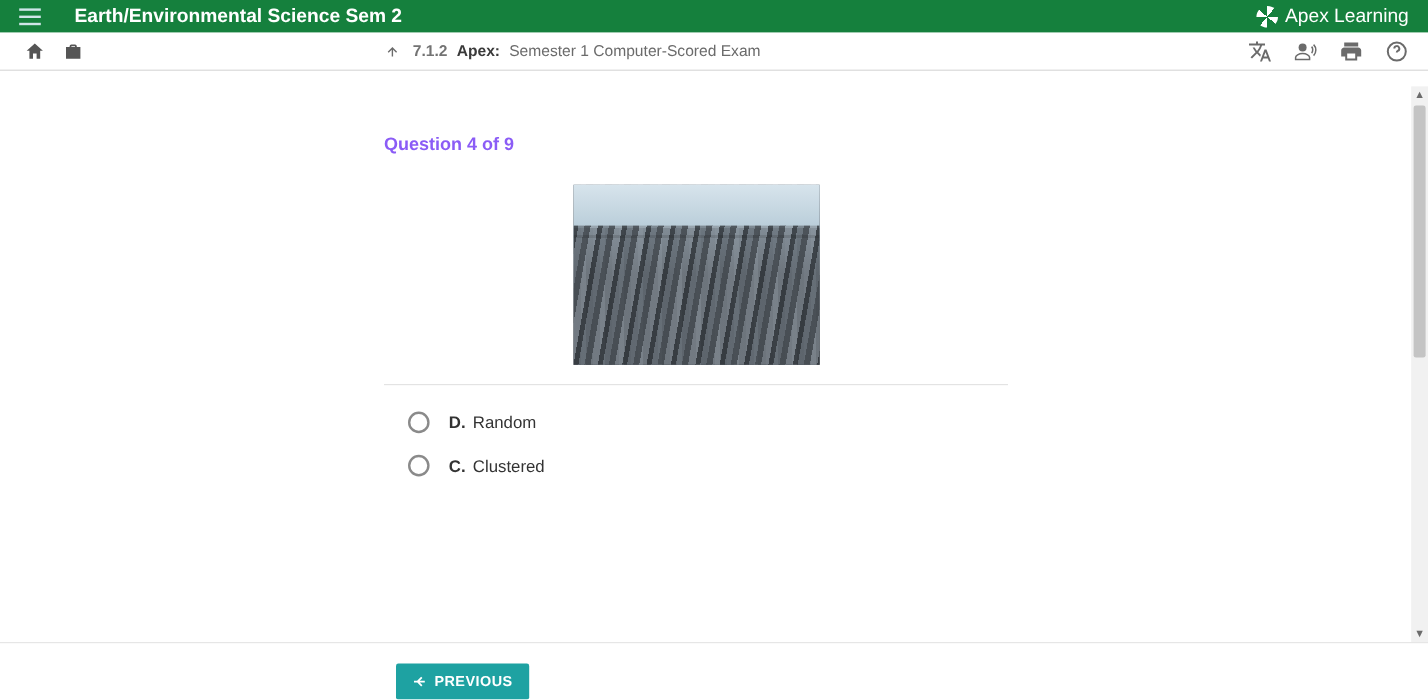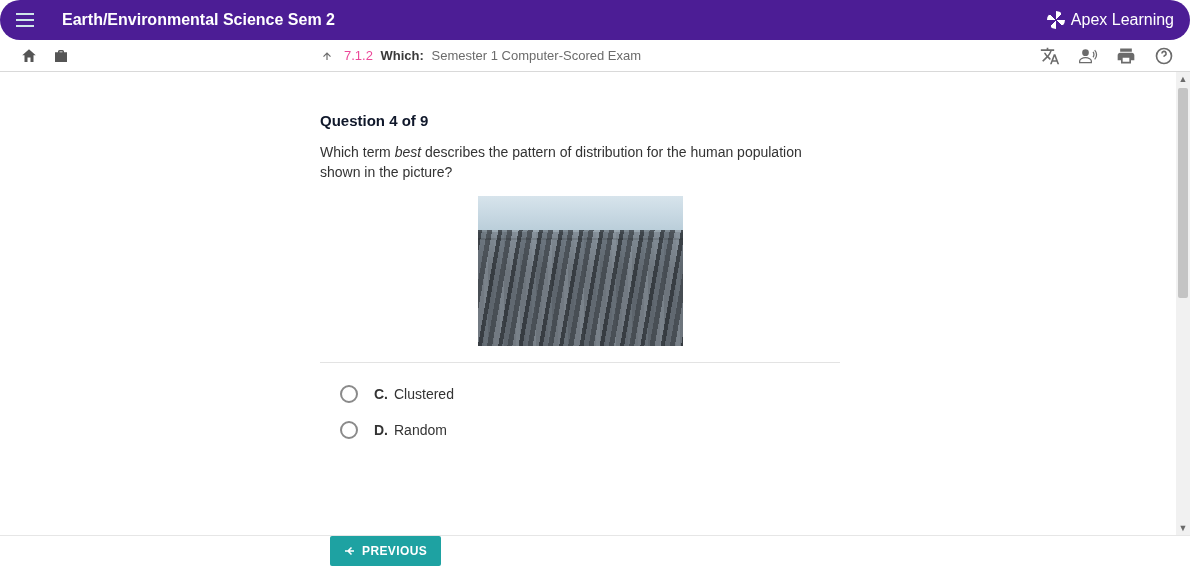--- a/index.html
+++ b/index.html
@@ -5,27 +5,26 @@
   * { box-sizing: border-box; margin: 0; padding: 0; }
   body {
     font-family: "Helvetica Neue", Arial, sans-serif;
     background: #fff;
     width: 1190px;
     height: 583px;
     overflow: hidden;
     position: relative;
   }
   .top-bar {
-    background: #4c1d95;
-    height: 40px;
+    background: #15803d;
+    height: 27px;
     display: flex;
     align-items: center;
     padding: 0 16px;
     color: #fff;
-    border-radius: 20px;
   }
   .menu-icon {
     width: 18px; height: 14px;
     display: flex; flex-direction: column; justify-content: space-between;
     margin-right: 28px;
     cursor: pointer;
   }
   .menu-icon span { height: 2px; background: #cfe6e9; }
   .course-title {
     font-size: 16px; font-weight: 600; color: #fff;
@@ -53,39 +52,39 @@
   .sub-left { display: flex; align-items: center; gap: 14px; }
   .home-icon, .briefcase-icon {
     width: 18px; height: 18px; cursor: pointer;
   }
   .home-icon svg, .briefcase-icon svg, .tool-icon svg { display: block; }
   .sub-center {
     margin-left: 250px;
     display: flex; align-items: center; gap: 10px;
   }
   .up-arrow { width: 14px; height: 14px; cursor: pointer; }
-  .exam-num { font-weight: 400; color: #ec4899; }
+  .exam-num { font-weight: 700; color: #737373; }
   .exam-label { font-weight: 700; color: #3a3a3a; margin-left: 4px;}
   .exam-name { color: #6b6b6b; margin-left: 4px; }
   .sub-right {
     margin-left: auto;
     display: flex; align-items: center; gap: 18px;
   }
   .tool-icon { width: 20px; height: 20px; cursor: pointer; color: #6b6b6b; }
   .content-wrap {
     position: absolute;
     top: 72px; left: 0; right: 14px; bottom: 48px;
     overflow-y: scroll;
   }
   .content-inner {
     width: 520px;
     margin-left: 320px;
     padding-top: 40px;
   }
-  .q-head { font-size: 15px; font-weight: 700; color: #0f172a; margin-bottom: 14px; }
+  .q-head { font-size: 15px; font-weight: 700; color: #8b5cf6; margin-bottom: 25px; }
   .q-text { font-size: 14px; color: #333; line-height: 1.4; margin-bottom: 14px; }
   .q-text em { font-style: italic; }
   .q-image {
     width: 205px; height: 150px;
     margin: 0 auto 16px;
     display: block;
     background:
       linear-gradient(180deg, rgba(200,215,225,0.9) 0%, rgba(160,180,195,0.6) 25%, rgba(90,100,110,0.3) 50%),
       repeating-linear-gradient(90deg, #5a6068 0 6px, #727a82 6px 10px, #484e54 10px 16px),
       linear-gradient(0deg, #3d4248 0%, #6b7580 40%, #9aa8b2 65%, #c7d4dc 100%);
@@ -116,21 +115,21 @@
     width: 18px; height: 18px; border: 2px solid #8a8a8a; border-radius: 50%;
     flex-shrink: 0;
   }
   .opt-letter { font-weight: 700; margin-right: 6px; }
   .footer {
     position: absolute;
     bottom: 0; left: 0; right: 0;
     height: 48px;
     border-top: 1px solid #e6e6e6;
     background: #fff;
-    display: flex; align-items: flex-start;
+    display: flex; align-items: flex-end;
     padding-left: 330px;
   }
   .prev-btn {
     background: #1ea2a2;
     color: #fff;
     border: none;
     padding: 8px 14px;
     font-size: 12px;
     font-weight: 700;
     letter-spacing: 0.4px;
@@ -186,21 +185,21 @@
     </span>
   </div>
   <div class="sub-center">
     <span class="up-arrow">
       <svg viewBox="0 0 24 24" width="14" height="14" fill="none" stroke="#6b6b6b" stroke-width="2">
           <path d="M12 19V7M6 13l6-6 6 6"></path>
         </svg>
     </span>
     <span>
       <span class="exam-num">7.1.2</span>
-      <span class="exam-label">Which:</span>
+      <span class="exam-label">Apex:</span>
       <span class="exam-name">Semester 1 Computer-Scored Exam</span>
     </span>
   </div>
   <div class="sub-right">
     <span class="tool-icon">
       <svg viewBox="0 0 24 24" width="20" height="20" fill="#6b6b6b">
           <path d="M12.87 15.07l-2.54-2.51.03-.03A17.52 17.52 0 0 0 14.07 6H17V4h-7V2H8v2H1v2h11.17C11.5 7.92 10.44 9.75 9 11.35 8.07 10.32 7.3 9.19 6.69 8H4.62c.73 1.63 1.73 3.17 2.98 4.56l-5.09 5.02L4 19l5-5 3.11 3.11.76-2.04zM18.5 10h-2L12 22h2l1.12-3h4.75L21 22h2l-4.5-12zm-2.62 7l1.62-4.33L19.12 17h-3.24z"></path>
         </svg>
     </span>
     <span class="tool-icon">
@@ -219,33 +218,30 @@
           <circle cx="12" cy="12" r="9"></circle>
           <path d="M9.5 9a2.5 2.5 0 1 1 3.5 2.3c-.8.4-1 .9-1 1.7M12 17h.01"></path>
         </svg>
     </span>
   </div>
 </div>
 
 <div class="content-wrap">
   <div class="content-inner">
     <div class="q-head">Question 4 of 9</div>
-    <div class="q-text">
-      <span>Which term </span><em>best</em><span> describes the pattern of distribution for the human population shown in the picture?</span>
-    </div>
     <div class="q-image" title="Aerial view of a dense city skyline"></div>
     <hr class="divider">
     <div class="options">
       <div class="option">
         <span class="radio"></span>
-        <span><span class="opt-letter">C.</span><span>Clustered</span></span>
+        <span><span class="opt-letter">D.</span><span>Random</span></span>
       </div>
       <div class="option">
         <span class="radio"></span>
-        <span><span class="opt-letter">D.</span><span>Random</span></span>
+        <span><span class="opt-letter">C.</span><span>Clustered</span></span>
       </div>
     </div>
   </div>
 </div>
 
 <div class="scrollbar-track">
   <div class="scrollbar-arrow" style="top:0">▲</div>
   <div class="scrollbar-thumb" style="top:16px; height:210px;"></div>
   <div class="scrollbar-arrow" style="bottom:0">▼</div>
 </div>

